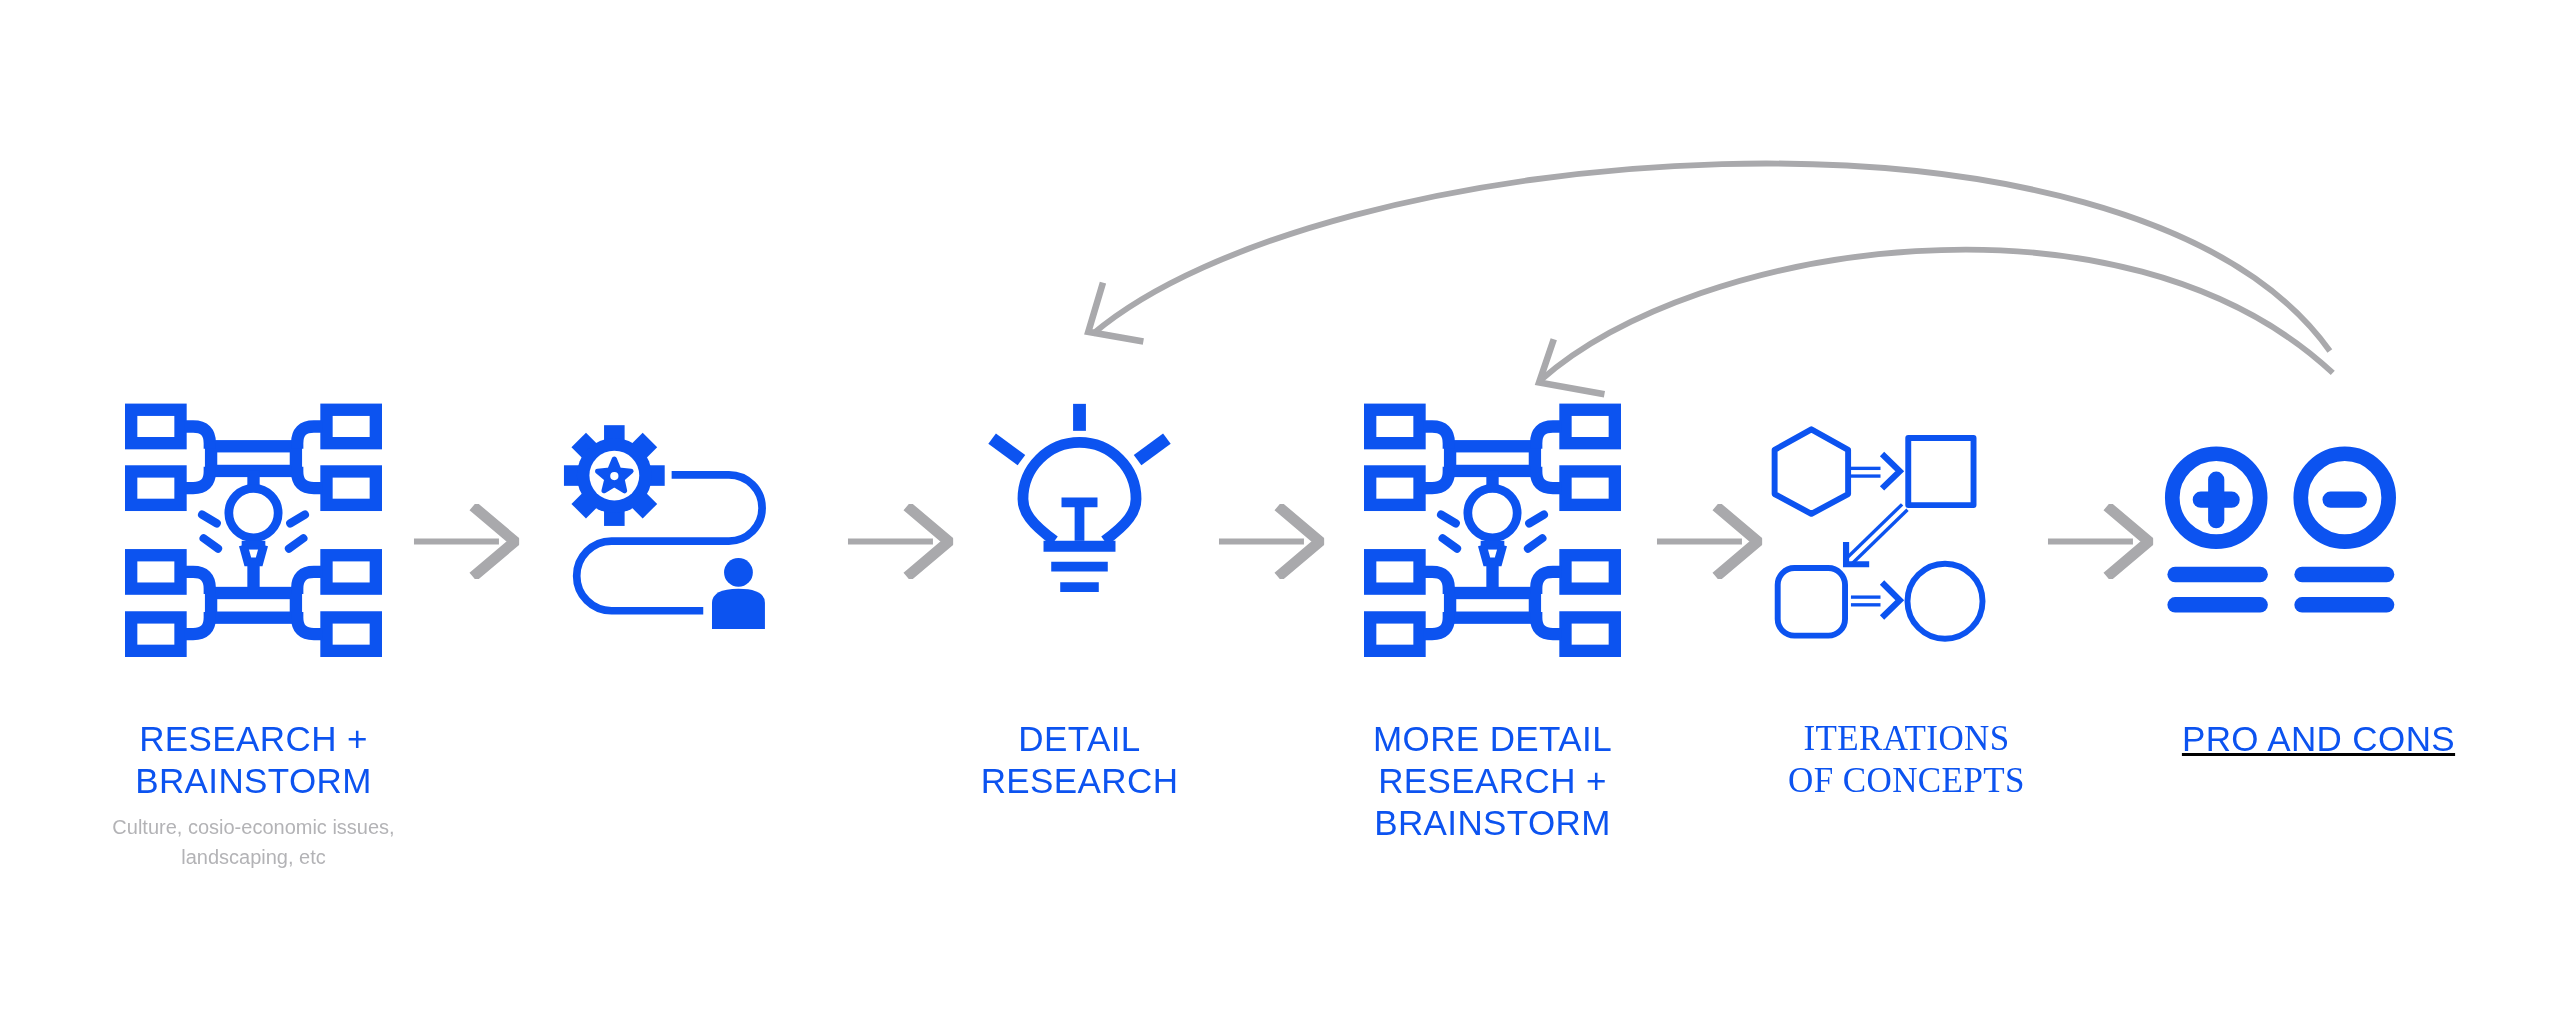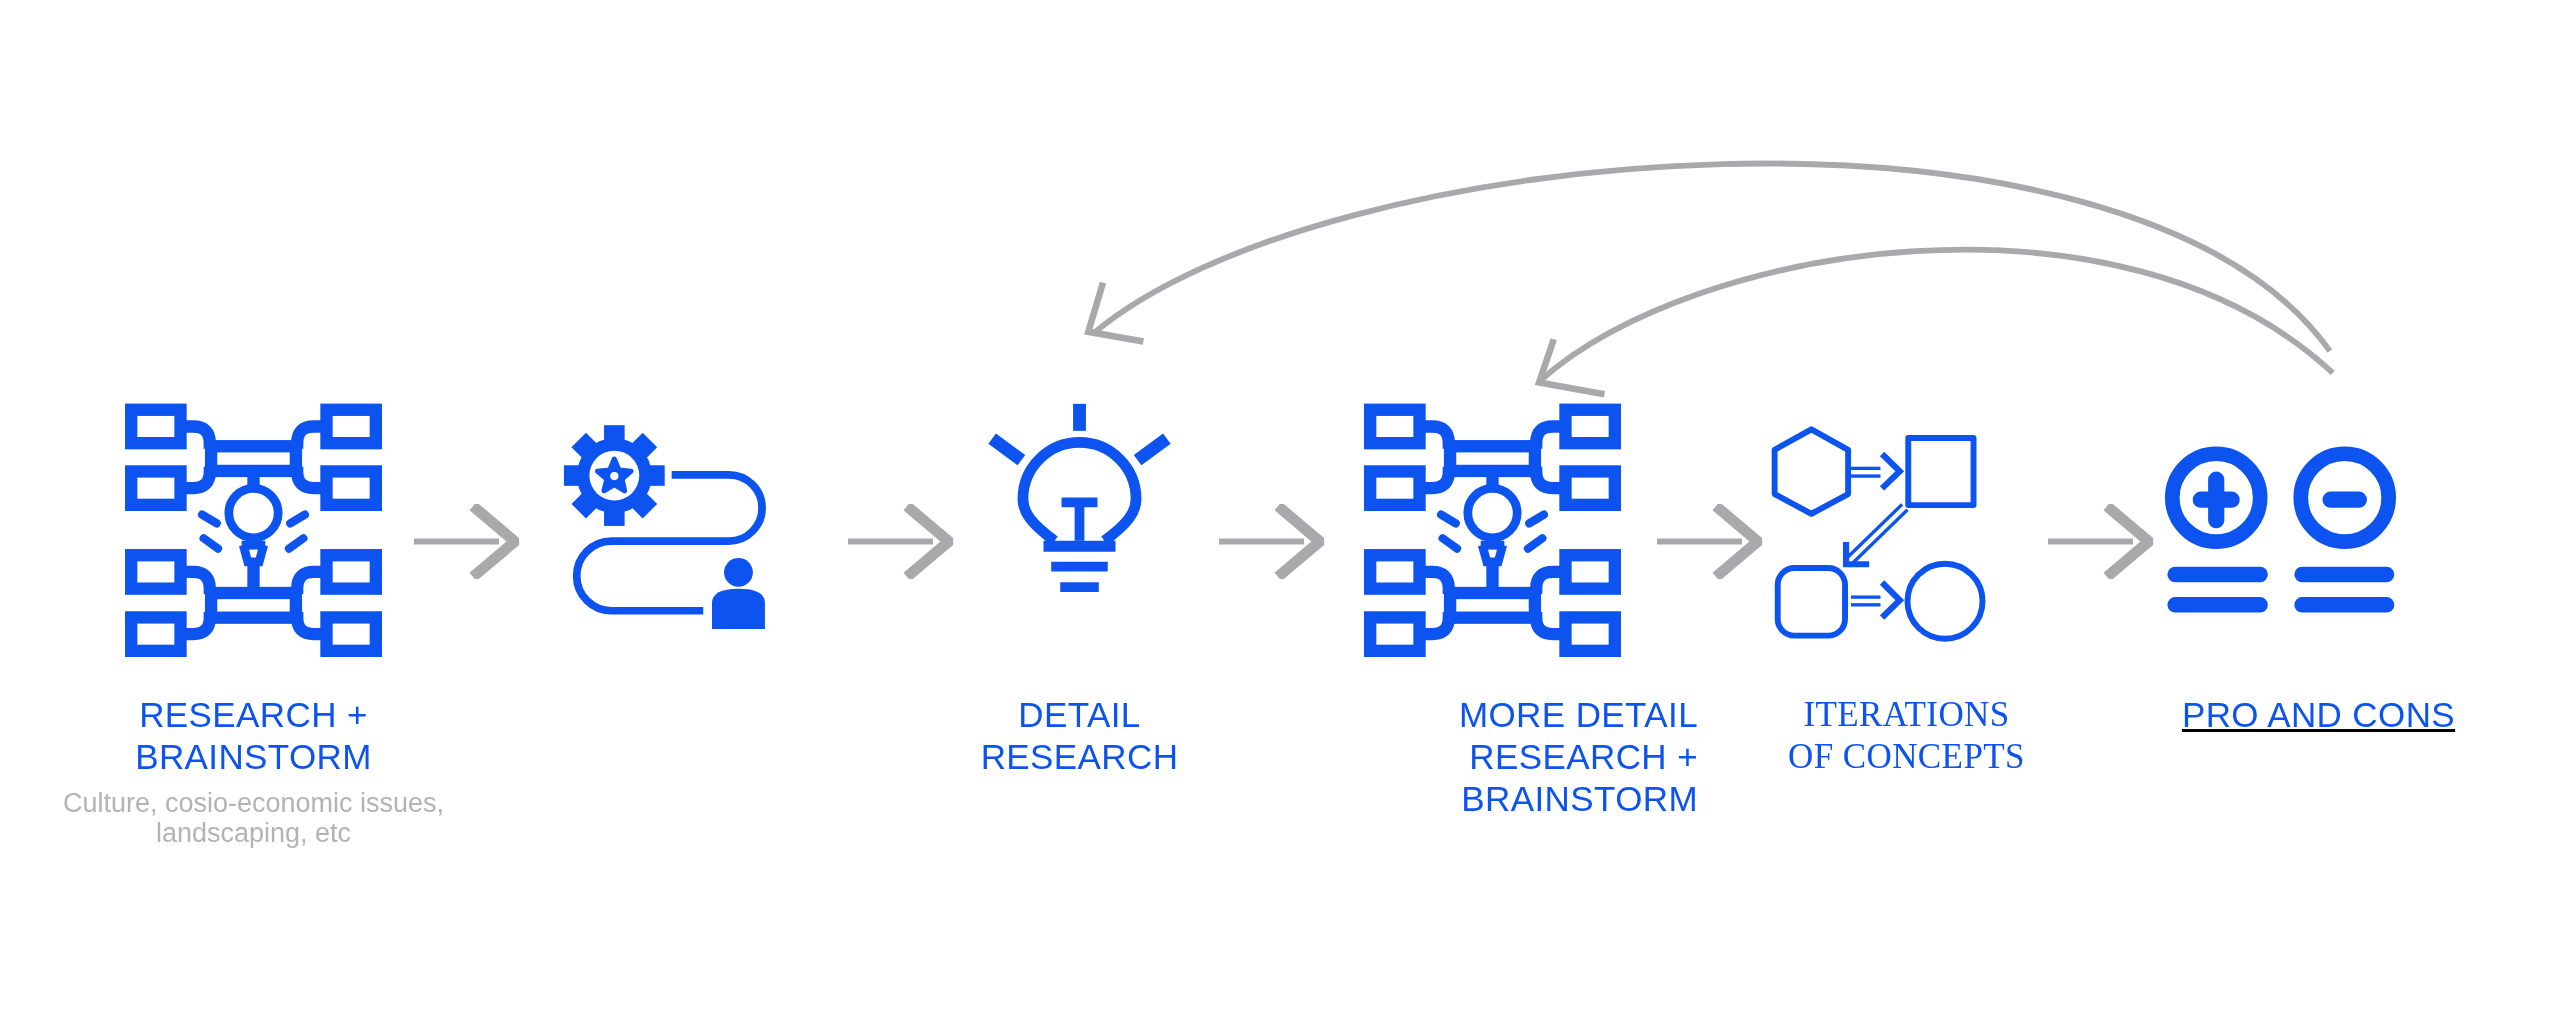--- a/index.html
+++ b/index.html
@@ -23,36 +23,36 @@
   }
   .step{
     position:absolute;top:400px;width:411px;
     text-align:center;
   }
   .step .icon-box{width:257px;height:257px;margin:0 auto;color:var(--accent-blue);}
   .step .icon-box svg{width:257px;height:257px;display:block;}
   .icon-shift-a svg{margin-left:-26px;}
   .icon-shift-b svg{margin-left:-37px;}
   .step .label{
-    margin-top:37px;
+    margin-top:61px;
     color:var(--accent-blue);
     font-size:35px;line-height:42px;font-weight:500;
     letter-spacing:0.4px;
   }
   .step .label span{display:block;}
   .step .sublabel{
     margin-top:10.3px;
     color:var(--subtitle-gray);
-    font-size:27px;line-height:30px;font-weight:400;
+    font-size:20px;line-height:30px;font-weight:400;
   }
   .step .sublabel span{display:block;}
   .step-1{left:48px;}
   .step-2{left:461px;}
   .step-3{left:874px;}
-  .step-4{left:1287px;text-align:right;}
+  .step-4{left:1287px;}
   .step-5{left:1701px;font-family:Liberation Serif, serif;}
   .step-6{left:2113px;text-decoration:underline;}
   .flow-arrow{
     position:absolute;top:504px;width:107px;height:75px;
     color:var(--arrow-gray);
   }
   .flow-arrow svg{width:107px;height:75px;display:block;}
   .fa-1{left:413px;}
   .fa-2{left:847px;}
   .fa-3{left:1218px;}

